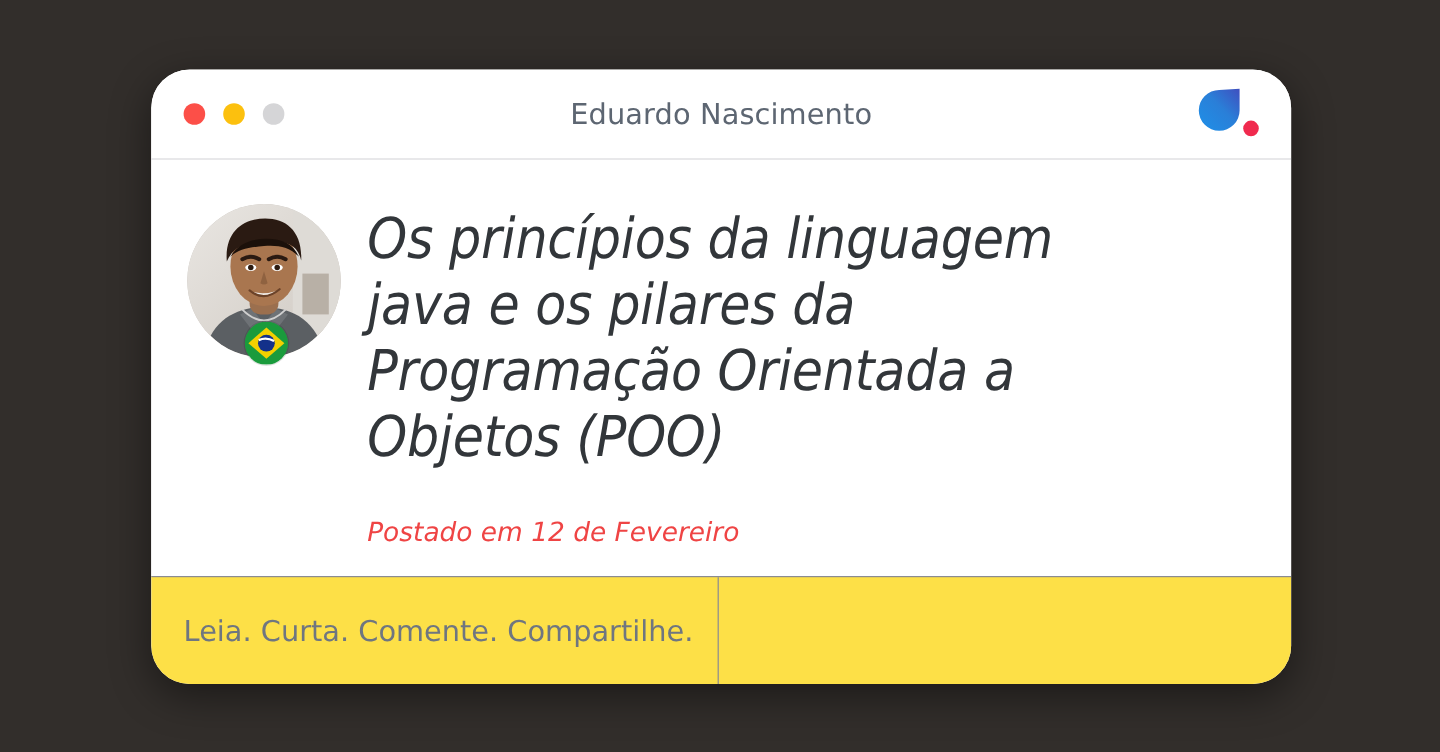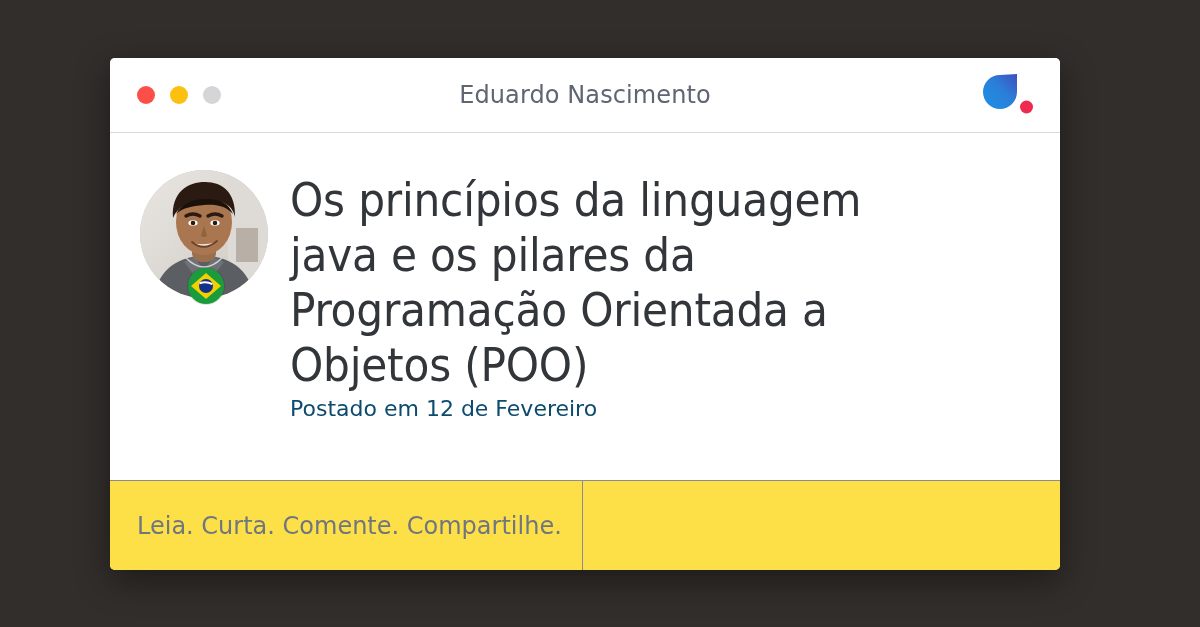--- a/index.html
+++ b/index.html
@@ -12,26 +12,26 @@
 
   body {
     background: #322e2b;
     font-family: "DejaVu Sans", "Liberation Sans", sans-serif;
     position: relative;
   }
 
   
   #window-card {
     position: absolute;
-    left: 110px;
+    left: 126px;
     top: 58px;
     width: 950px;
     height: 512px;
     background: #ffffff;
-    border-radius: 5px;
+    border-radius: 32px;
     box-shadow: 0 10px 34px rgba(0,0,0,0.45);
     overflow: hidden;
     display: flex;
     flex-direction: column;
   }
 
   
   #title-bar {
     position: relative;
     height: 75px;
@@ -80,20 +80,21 @@
     height: 46px;
   }
 
   
   #card-body {
     flex: 1 1 auto;
     display: flex;
     padding: 37px 32px 0 30px;
     background: #fff;
     min-height: 0;
+    font-style: italic;
   }
 
   #avatar-wrap {
     position: relative;
     flex: 0 0 128px;
     width: 128px;
     height: 128px;
     margin-right: 22px;
   }
 
@@ -125,23 +126,23 @@
     font-family: "DejaVu Sans Condensed", "Liberation Sans Narrow", "Liberation Sans", sans-serif;
     font-size: 47px;
     line-height: 55px;
     font-weight: 400;
     color: #32363a;
     letter-spacing: -0.2px;
     max-width: 650px;
   }
 
   #post-date {
-    margin-top: 4px;
+    margin-top: 40px;
     font-size: 22px;
-    color: #0c4a6e;
+    color: #ef4444;
     font-family: "DejaVu Sans", "Liberation Sans", sans-serif;
   }
 
   
   #card-footer {
     flex: 0 0 90px;
     height: 90px;
     border-top: 1px solid #8b8b91;
     display: flex;
     background: #fde047;

